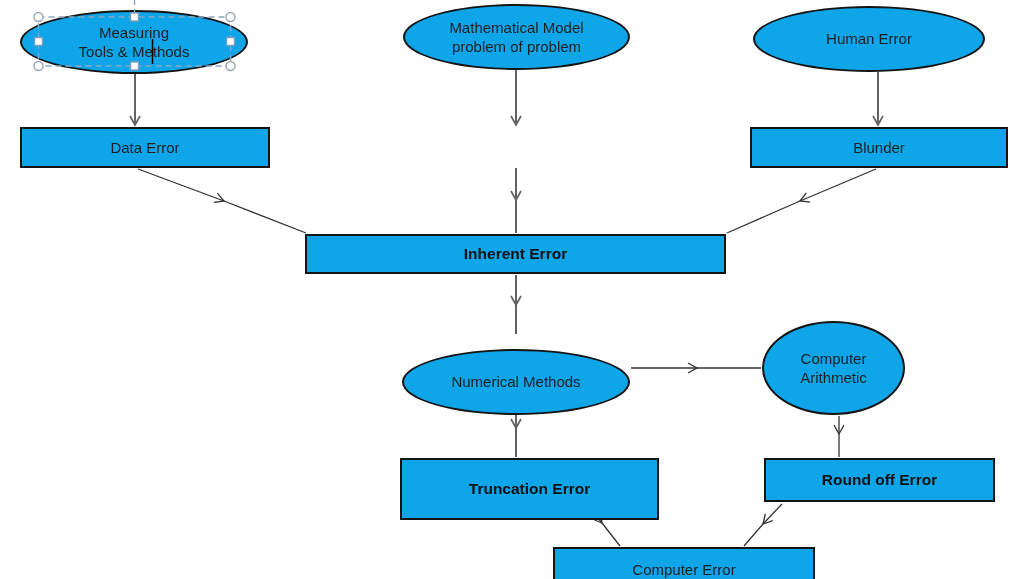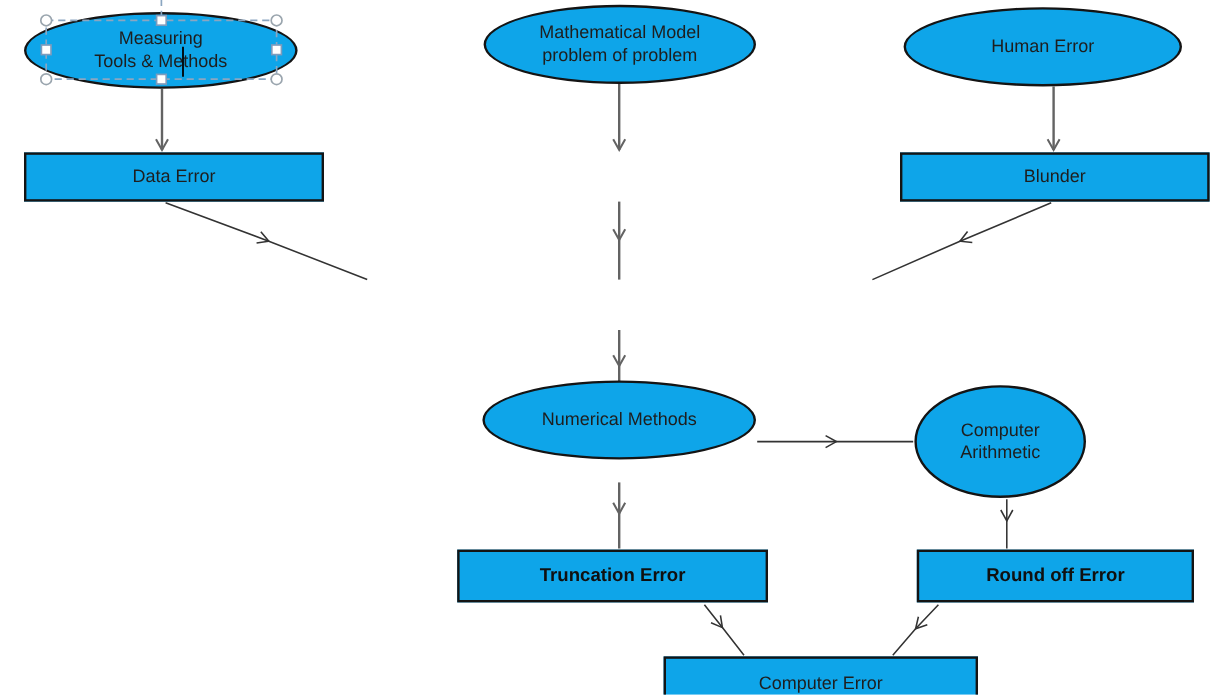--- a/index.html
+++ b/index.html
@@ -26,23 +26,23 @@
   .bold    { font-weight:bold; font-size:15.5px; color:#101010; }
 
   
   #n-measuring  { left:20px;  top:10px;  width:228px; height:64px; }
   #n-math       { left:403px; top:4px;   width:227px; height:66px; }
   #n-human      { left:753px; top:6px;   width:232px; height:66px;align-items:center; }
   #n-data       { left:20px;   top:127px; width:250px; height:41px; }
   #n-modeling   { left:386px; top:127px; width:257px; height:41px; }
   #n-blunder    { left:750px; top:127px; width:258px; height:41px; }
   #n-inherent   { left:305px; top:234px; width:421px; height:40px; }
-  #n-nmethods   { left:402px; top:317px; width:228px; height:66px; }
+  #n-nmethods   { left:402px; top:349px; width:228px; height:66px; }
   #n-carith     { left:762px; top:321px; width:143px; height:94px; }
-  #n-truncation { left:381px; top:458px; width:259px; height:44px; }
+  #n-truncation { left:400px; top:458px; width:259px; height:62px; }
   #n-roundoff   { left:764px; top:458px; width:231px; height:44px; }
   #n-numerror   { left:553px; top:547px; width:262px; height:45px; }
 </style>
 </head>
 <body>
 
 <div class="canvas">
 
   <svg class="layer" width="1024" height="579">
     <defs>
@@ -89,20 +89,23 @@
 
   <div class="node rect" id="n-data">
     <div class="lbl">Data Error</div>
   </div>
 
 
   <div class="node rect" id="n-blunder">
     <div class="lbl">Blunder</div>
   </div>
 
+  <div class="node rect bold" id="n-inherent">
+    <div class="lbl">Inherent Error</div>
+  </div>
 
   <div class="node ellipse" id="n-nmethods">
     <div class="lbl">Numerical Methods</div>
   </div>
 
   <div class="node ellipse" id="n-carith">
     <div class="lbl">
       <span>Computer</span>
       <span>Arithmetic</span>
     </div>

